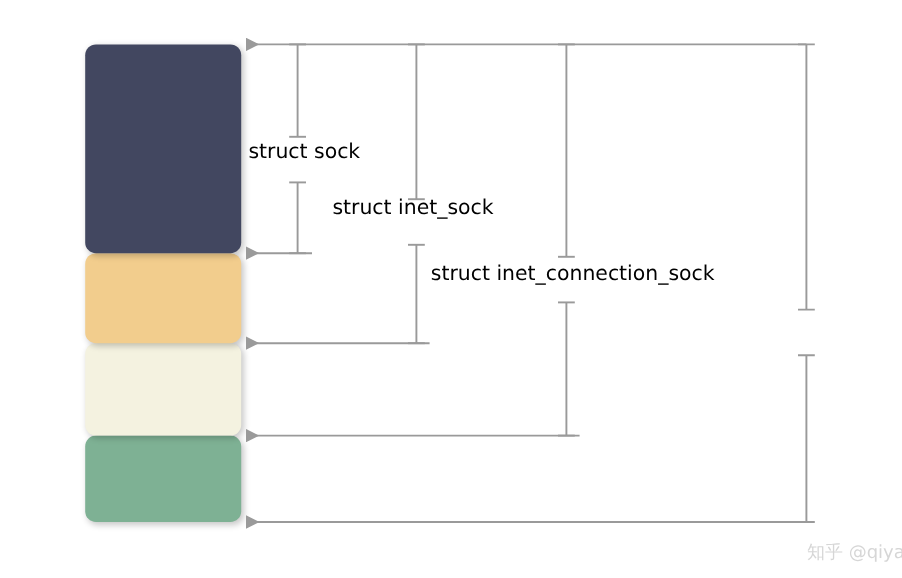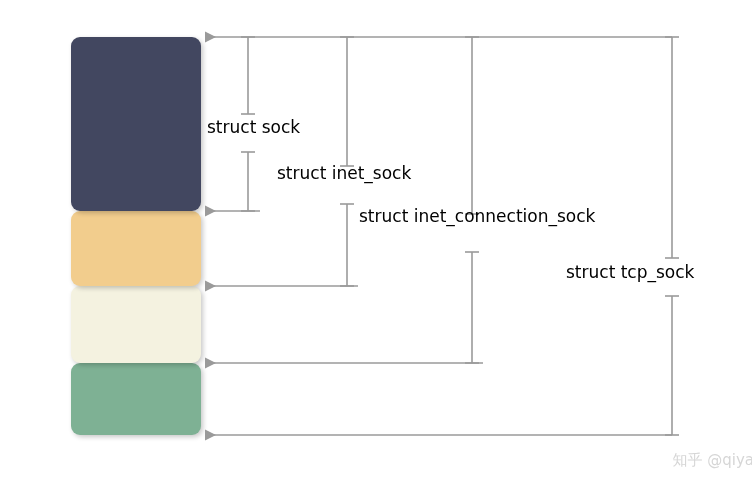--- a/index.html
+++ b/index.html
@@ -40,21 +40,21 @@
     position: absolute;
     z-index: 7;
     color: #000000;
     font-size: 17px;
     line-height: 1;
     white-space: nowrap;
     font-family: "DejaVu Sans", sans-serif;
   }
   #label-sock { left: 207px; top: 119px; }
   #label-inet { left: 277px; top: 165px; }
-  #label-icsk { left: 359px; top: 208px; }
+  #label-icsk { left: 359px; top: 220px; }
   #label-tcp  { left: 566px; top: 264px; }
 
   #watermark {
     position: absolute;
     right: 14px;
     bottom: 12px;
     z-index: 7;
     color: #d6d6d6;
     font-size: 15px;
     white-space: nowrap;
@@ -115,17 +115,16 @@
       <line x1="665" y1="37" x2="679" y2="37"></line>
       <line x1="665" y1="258" x2="679" y2="258"></line>
       <line x1="665" y1="296" x2="679" y2="296"></line>
       <line x1="665" y1="435" x2="679" y2="435"></line>
     </g>
   </svg>
 
   <div class="label" id="label-sock">struct sock</div>
   <div class="label" id="label-inet">struct inet_sock</div>
   <div class="label" id="label-icsk">struct inet_connection_sock</div>
-  <div class="label" id="label-tcp">struct tcp_sock</div>
 
   <div id="watermark">知乎 @qiya</div>
 
 </div>
 
 </body></html>

